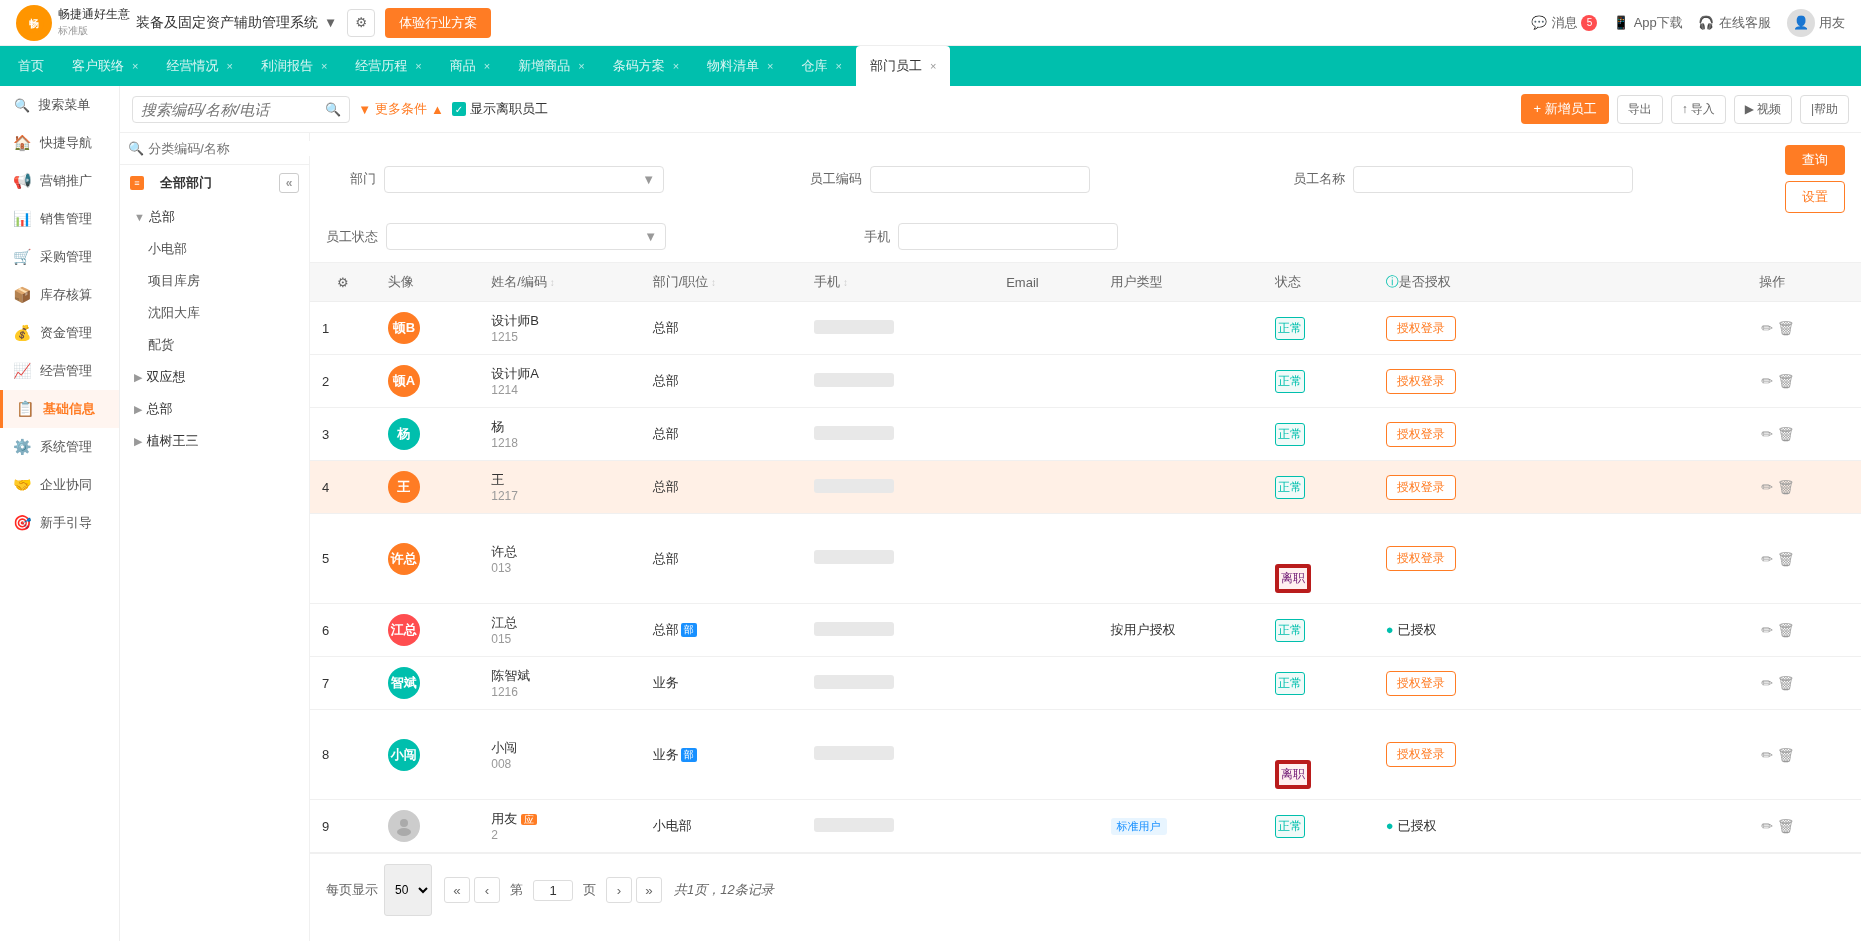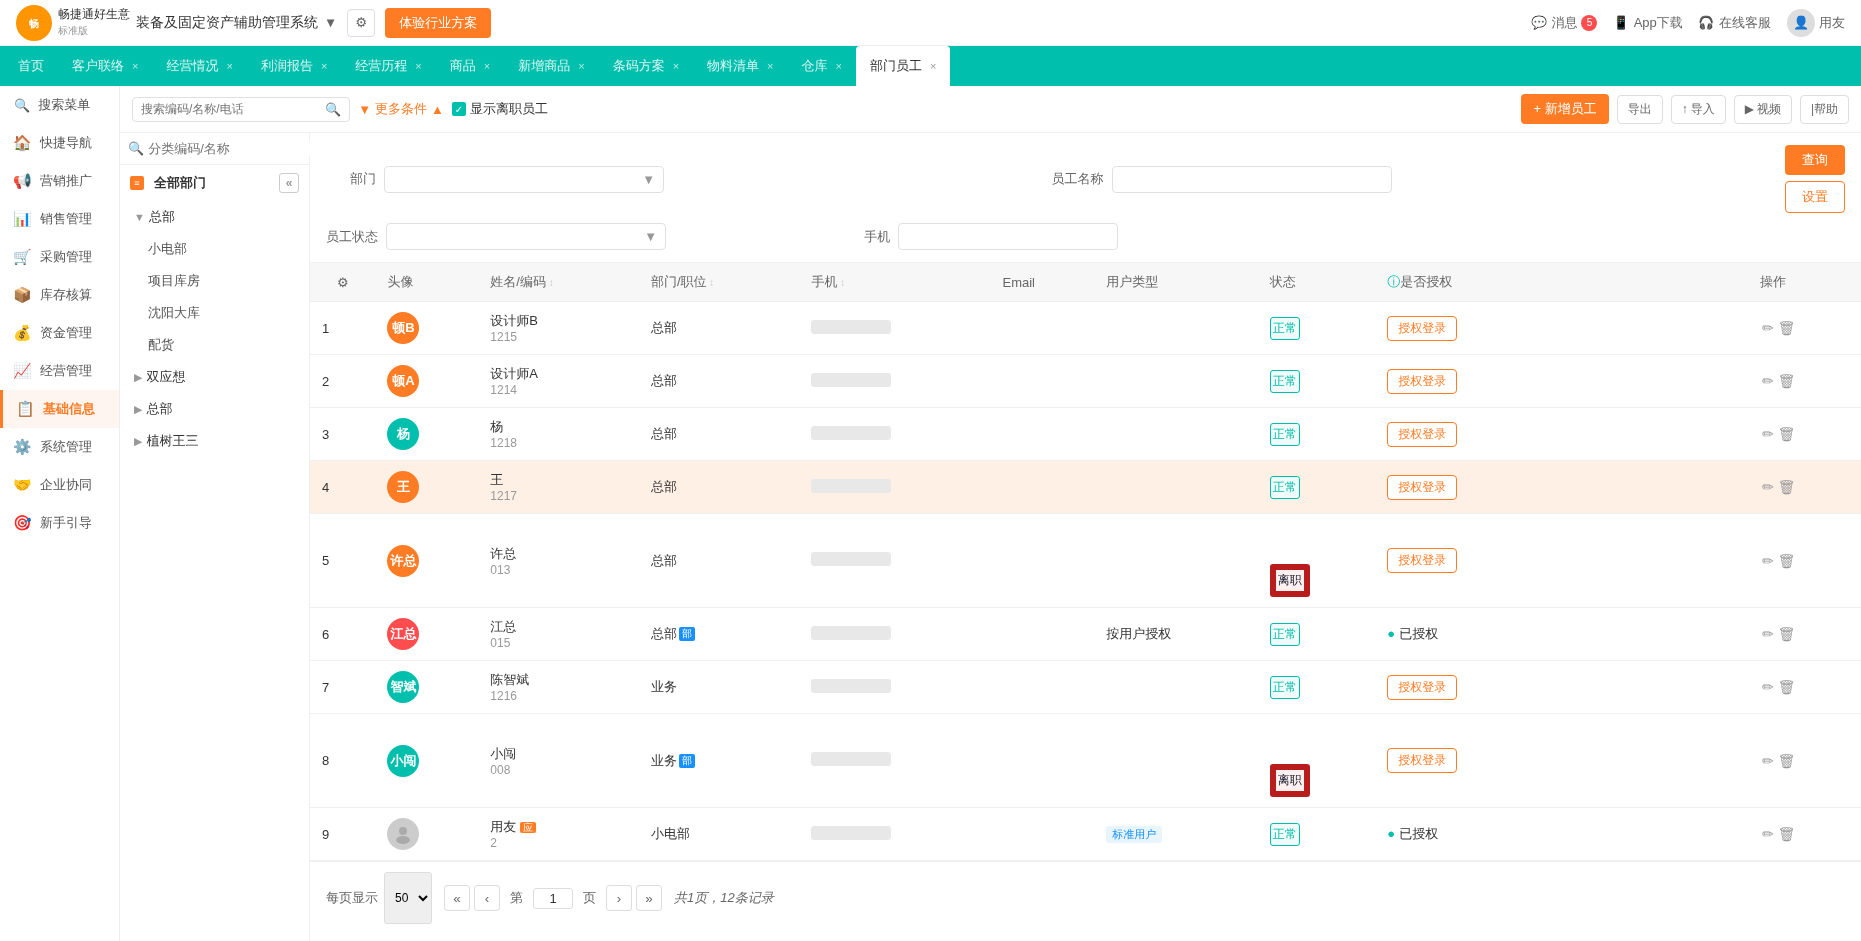--- a/index.html
+++ b/index.html
@@ -35,21 +35,21 @@
     .sidebar-item { display: flex; align-items: center; padding: 10px 14px; cursor: pointer; color: #555; font-size: 13px; gap: 8px; }
     .sidebar-item.active { background: #fff5f0; color: #ff7c24; font-weight: bold; border-left: 3px solid #ff7c24; }
     .sidebar-icon { width: 18px; height: 18px; display: flex; align-items: center; justify-content: center; font-size: 15px; }
 
     
     .content-area { flex: 1; overflow: auto; background: #fff; }
 
     
     .search-bar { display: flex; align-items: center; padding: 8px 12px; background: white; border-bottom: 1px solid #f0f0f0; gap: 8px; }
     .search-input-wrap { display: flex; align-items: center; border: 1px solid #e0e0e0; border-radius: 4px; padding: 4px 8px; gap: 4px; min-width: 200px; }
-    .search-input-wrap input { border: none; outline: none; font-size: 12px; color: #ec4899; width: 150px; }
+    .search-input-wrap input { border: none; outline: none; font-size: 15px; color: #ec4899; width: 150px; font-style: italic; }
     .filter-btn { display: flex; align-items: center; gap: 4px; color: #ff7c24; cursor: pointer; font-size: 13px; }
     .show-resigned { display: flex; align-items: center; gap: 4px; color: #333; font-size: 13px; cursor: pointer; }
     .checkbox-icon { width: 14px; height: 14px; background: #00bfad; border-radius: 2px; display: flex; align-items: center; justify-content: center; color: white; font-size: 10px; }
     .toolbar-right { margin-left: auto; display: flex; align-items: center; gap: 8px; }
     .add-btn { background: #ff7c24; color: white; border: none; border-radius: 4px; padding: 6px 12px; cursor: pointer; font-size: 13px; }
     .export-btn, .import-btn, .view-btn { background: none; border: 1px solid #ddd; border-radius: 4px; padding: 5px 10px; cursor: pointer; font-size: 12px; color: #666; }
 
     
     .two-panel { display: flex; height: 100%; }
 
@@ -80,21 +80,21 @@
     
     .table-wrap { overflow: auto; }
     table { width: 100%; border-collapse: collapse; font-size: 13px; }
     thead tr { background: #f7f7f7; }
     th { padding: 10px 12px; text-align: left; color: #666; font-weight: normal; border-bottom: 1px solid #eee; white-space: nowrap; }
     td { padding: 10px 12px; border-bottom: 1px solid #f0f0f0; color: #333; white-space: nowrap; vertical-align: middle; }
     tr.highlighted td { background: #fff0e6; }
     .avatar-circle { width: 32px; height: 32px; border-radius: 50%; display: flex; align-items: center; justify-content: center; color: white; font-size: 13px; font-weight: bold; }
     .status-badge { display: inline-flex; padding: 2px 2px; border-radius: 3px; font-size: 12px; }
     .status-normal { background: #f0faf8; color: #00bfad; border: 1px solid #00bfad; }
-    .status-resigned { background: #fff0f0; color: #0f172a; border: 6px solid #b91c1c; margin-top: 40px; }
+    .status-resigned { background: #fff0f0; color: #701a75; border: 4px solid #b91c1c; margin-top: 40px; }
     .auth-btn { background: white; border: 1px solid #ff7c24; color: #ff7c24; border-radius: 4px; padding: 3px 10px; cursor: pointer; font-size: 12px; }
     .authorized-dot { color: #00bfad; margin-right: 4px; }
     .action-btn { background: none; border: none; cursor: pointer; color: #999; font-size: 14px; margin: 0 2px; }
     .user-type-badge { display: inline-flex; padding: 1px 6px; background: #e8f5ff; color: #1890ff; border-radius: 3px; font-size: 11px; }
     .blurred { color: transparent; text-shadow: 0 0 8px rgba(0,0,0,0.3); background: #e8e8e8; border-radius: 3px; display: inline-block; width: 80px; height: 14px; }
     .name-code { display: flex; flex-direction: column; }
     .name-text { font-size: 13px; color: #333; }
     .code-text { font-size: 12px; color: #999; }
     .dept-tag { display: inline-flex; align-items: center; gap: 2px; }
     .dept-badge { background: #1890ff; color: white; border-radius: 2px; font-size: 10px; padding: 0 3px; }
@@ -287,21 +287,21 @@
 
     <div class="two-panel">
 
       <div class="tree-panel">
         <div class="tree-search">
           <span style="color:#ccc;">🔍</span>
           <input type="text" style="border: none; outline: none; font-size: 13px; flex: 1 1 0%; color: rgb(153, 153, 153);" placeholder="分类编码/名称">
         </div>
         <div class="dept-header">
           <div class="orange-dot">≡</div>
-          <span style="margin-left:6px;">全部部门</span>
+          <span style="margin-left:12px;">全部部门</span>
           <div class="collapse-btn">«</div>
         </div>
 
         <div id="tree-items-container">
             <div class="tree-group">
               <span class="arrow">▼</span>
               <span>总部</span>
             </div>
             <div class="tree-sub">
               <div class="tree-item">小电部</div>
@@ -327,20 +327,24 @@
       <div class="right-panel">
 
         <div class="filter-form">
           <div class="filter-row">
             <div class="filter-field">
               <span class="filter-label">部门</span>
               <div class="filter-select" style="flex:1;max-width:280px;">
                 <span></span>
                 <span>▼</span>
               </div>
+            </div>
+            <div class="filter-field">
+              <span class="filter-label">员工编码</span>
+              <input class="filter-input" style="max-width: 220px;">
             </div>
             <div class="filter-field">
               <span class="filter-label">员工名称</span>
               <input class="filter-input" style="max-width: 280px;">
             </div>
             <div class="filter-btns">
               <button class="query-btn">查询</button>
               <button class="setting-btn">设置</button>
             </div>
           </div>

